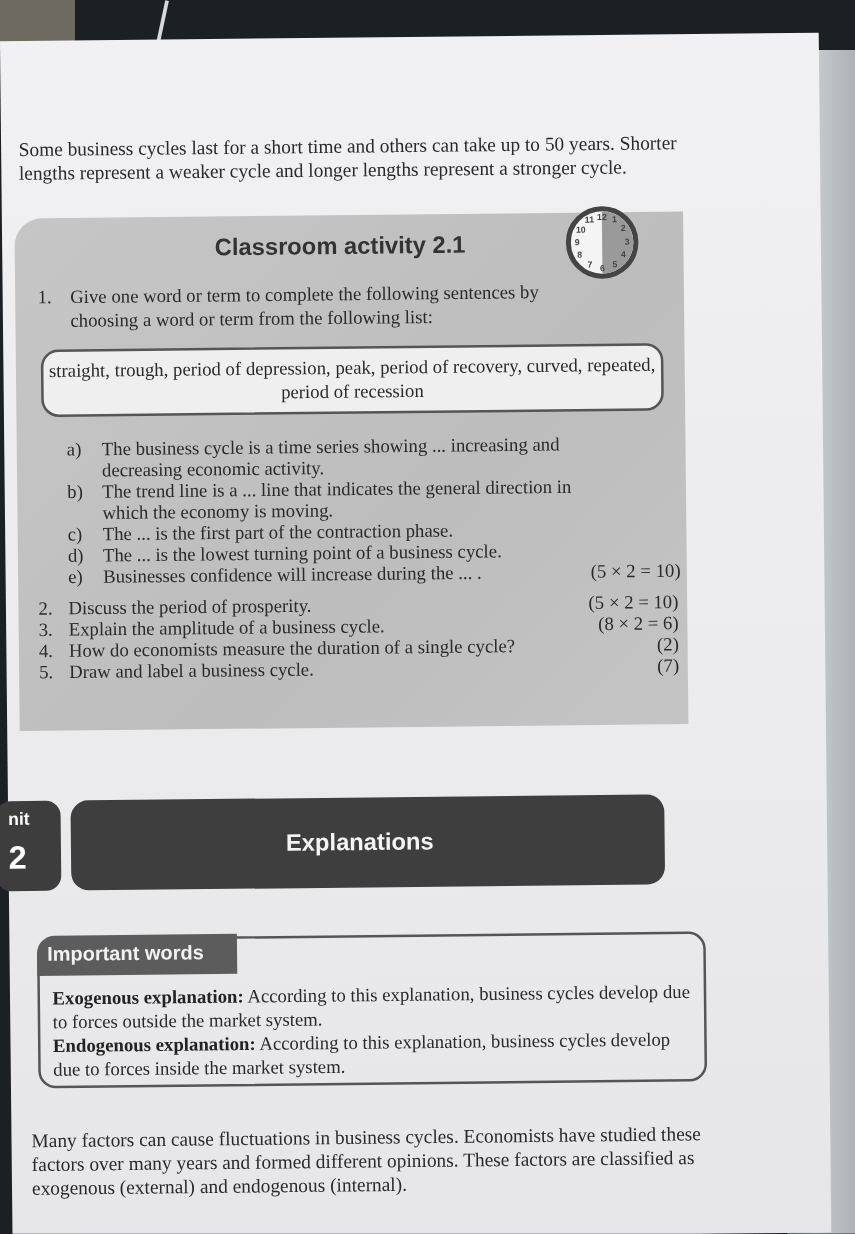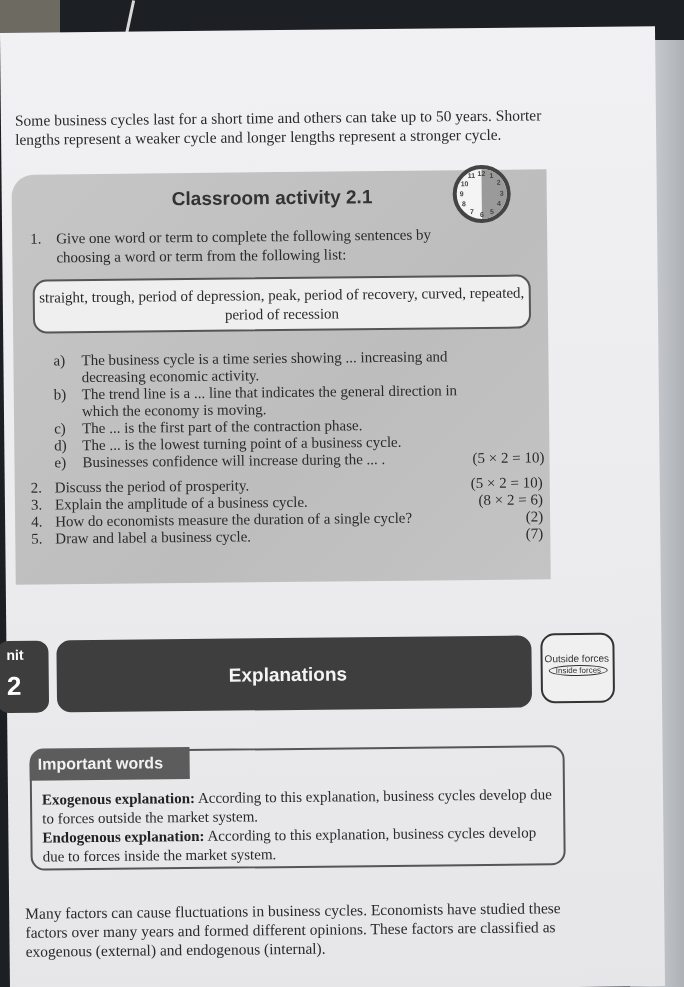--- a/index.html
+++ b/index.html
@@ -132,24 +132,20 @@
     </div>
   </div>
 
   <div class="unit-tab">
     <span class="w">nit</span>
     <span class="n">2</span>
   </div>
   <div class="explain-bar">
     <span>Explanations</span>
   </div>
-  <div class="forces-icon">
-    <span class="out">Outside forces</span>
-    <span class="in">Inside forces</span>
-  </div>
 
   <div class="words-box">
     <div class="words-tab">Important words</div>
     <div class="defs">
       <div><b>Exogenous explanation:</b><span> According to this explanation, business cycles develop due to forces outside the market system.</span></div>
       <div><b>Endogenous explanation:</b><span> According to this explanation, business cycles develop due to forces inside the market system.</span></div>
     </div>
   </div>
 
   <p class="outro">Many factors can cause fluctuations in business cycles. Economists have studied these factors over many years and formed different opinions. These factors are classified as exogenous (external) and endogenous (internal).</p>

